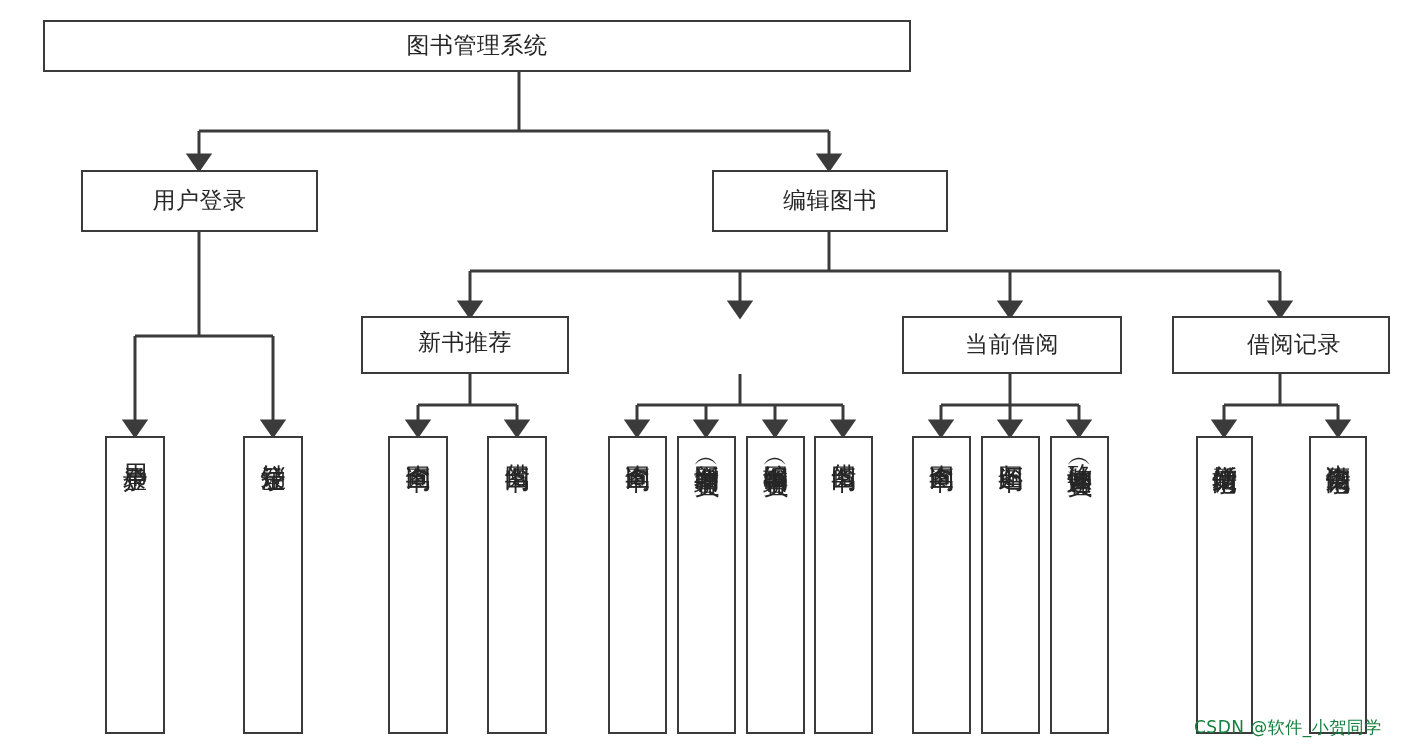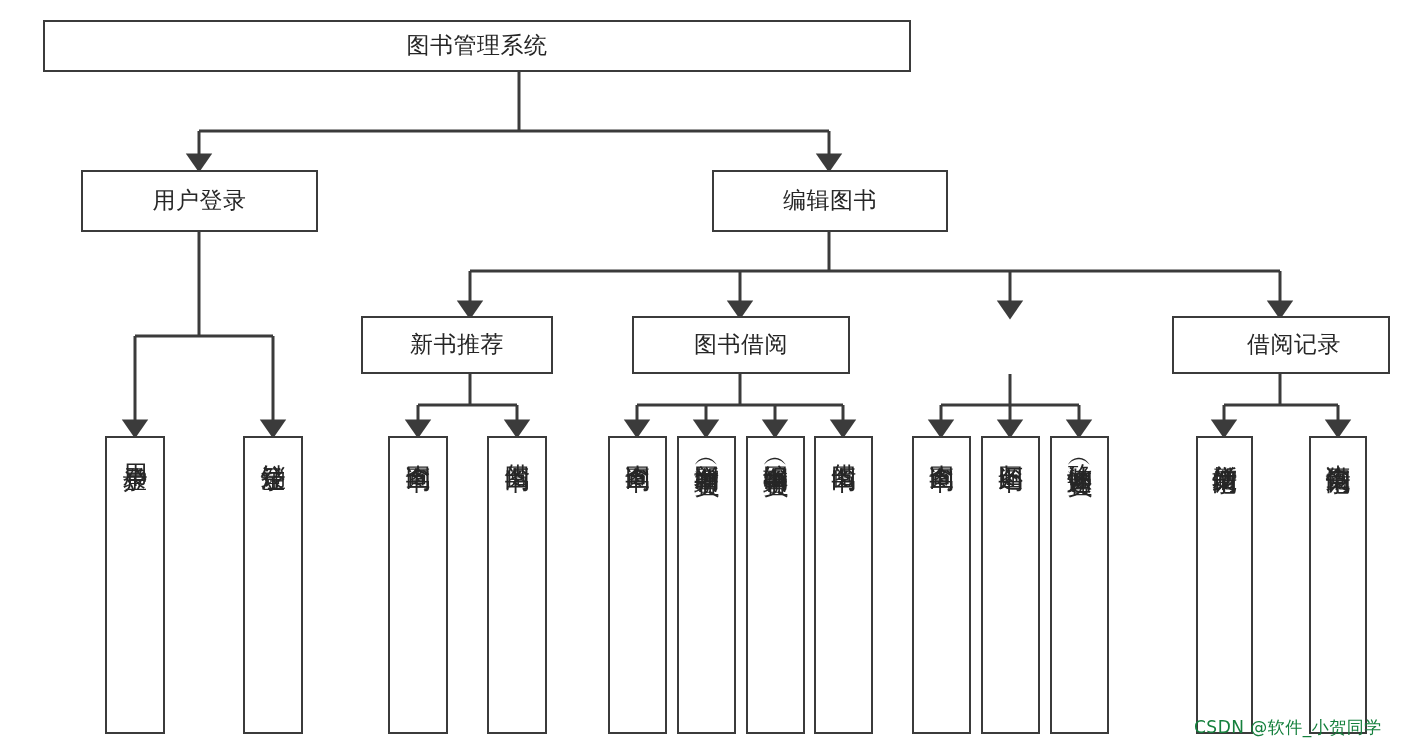--- a/index.html
+++ b/index.html
@@ -136,28 +136,28 @@
   </div>
 
   <div class="node horiz" style="left:81px; top:170px; width:237px; height:62px;">
     <span class="lbl">用户登录</span>
   </div>
 
   <div class="node horiz" style="left:712px; top:170px; width:236px; height:62px;">
     <span class="lbl">编辑图书</span>
   </div>
 
-  <div class="node horiz" style="left:361px; top:316px; width:192px; height:58px;">
+  <div class="node horiz" style="left:361px; top:316px; width:208px; height:58px;font-family:Liberation Mono, monospace;">
     <span class="lbl">新书推荐</span>
   </div>
 
-  <div class="node horiz" style="left:632px; top:316px; width:218px; height:58px;">
-    <span class="lbl">图书借阅</span>
-  </div>
-
+
+  <div class="node horiz" style="left:902px; top:316px; width:220px; height:58px;">
+    <span class="lbl">当前借阅</span>
+  </div>
 
   <div class="node horiz" style="left:1172px; top:316px; width:218px; height:58px;padding-left:26px;">
     <span class="lbl">借阅记录</span>
   </div>
 
   <div class="node vert" style="left:105px; top:436px; width:60px; height:298px;">
     <span class="lbl">用户登录</span>
   </div>
   <div class="node vert" style="left:243px; top:436px; width:60px; height:298px;">
     <span class="lbl">注销登录</span>

